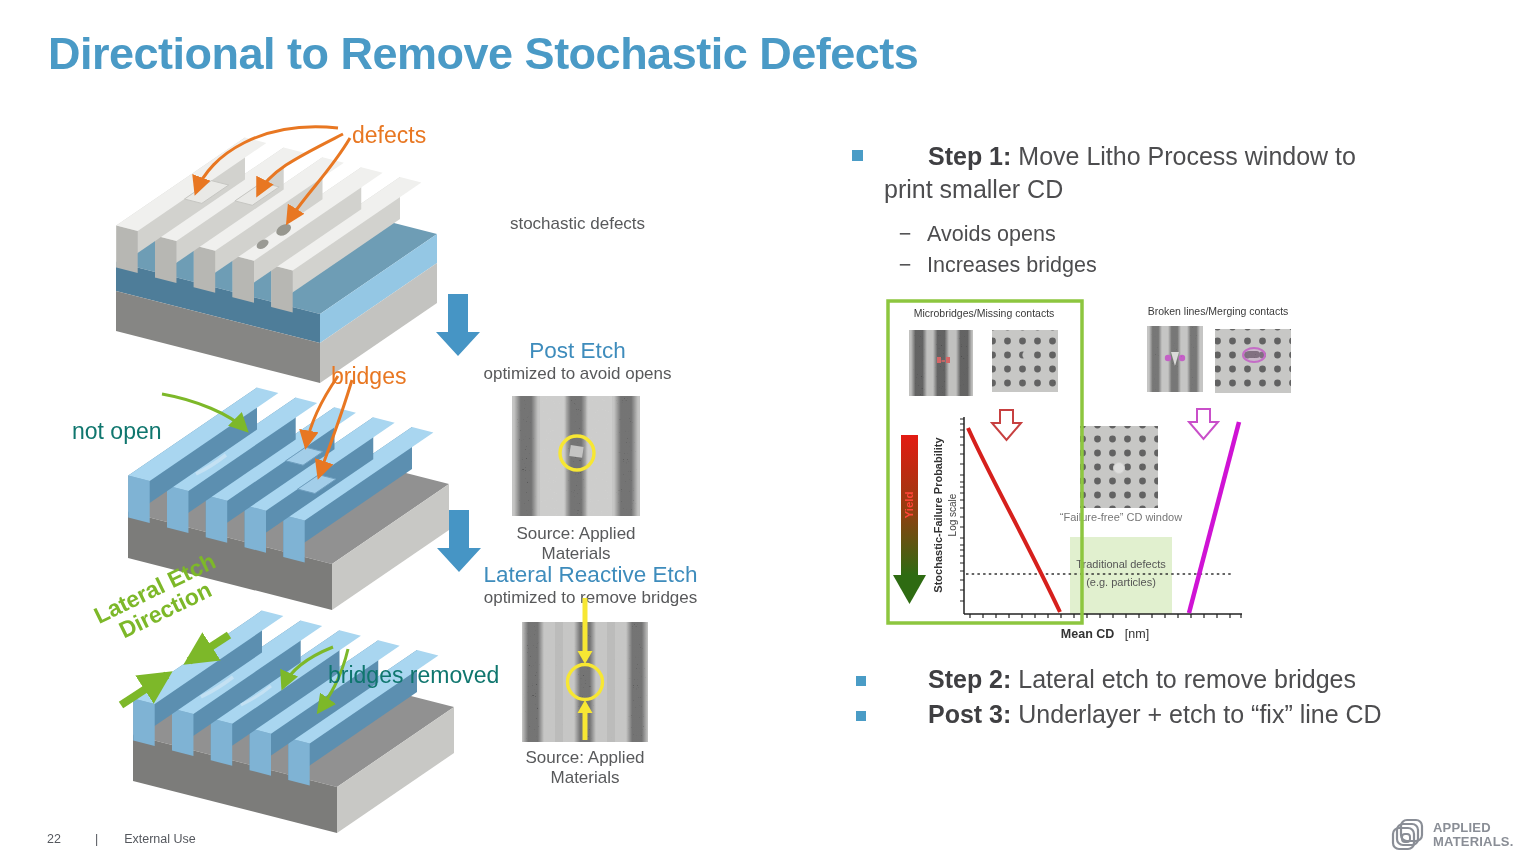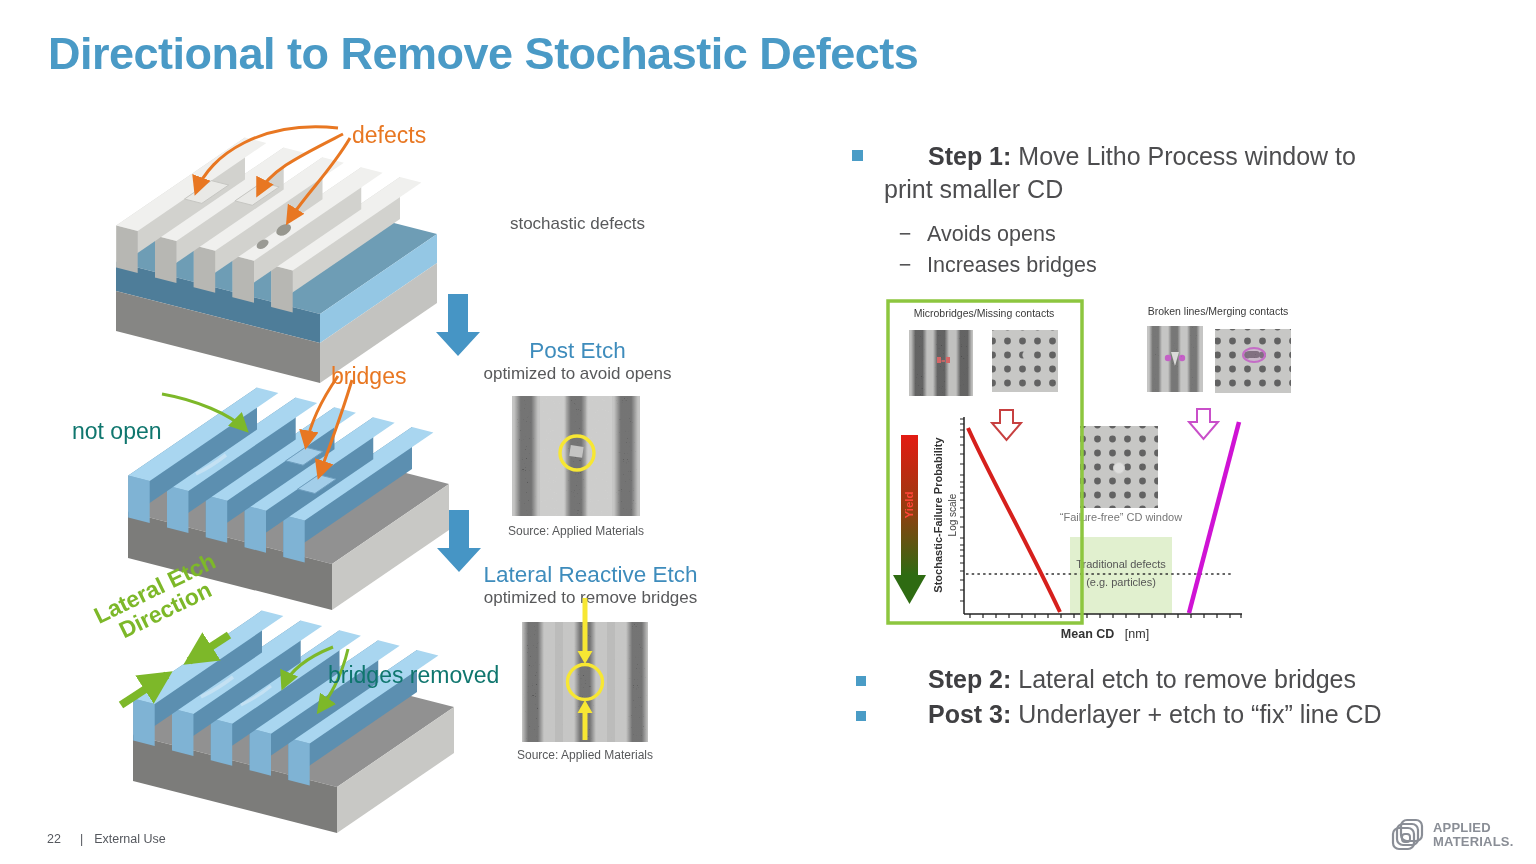--- a/index.html
+++ b/index.html
@@ -12,33 +12,33 @@
   .title{
     left:48px;top:28px;font-size:45px;font-weight:bold;color:#4a9ac6;
     letter-spacing:-0.5px;white-space:nowrap;
   }
   .lbl{font-size:23px;white-space:nowrap;}
   .orange{color:#e87722;}
   .green{color:#0f766e;margin-top:43px;}
   .stage{ text-align:center;line-height:1.15;}
   .stage .t1{font-size:22.5px;color:#3e8cbc;}
   .stage .t2{font-size:17px;color:#58595b;}
-  .caption{font-size:12px;color:#58595b;text-align:center;width:180px;}
+  .caption{font-size:17px;color:#58595b;text-align:center;width:180px;}
   .rot-label{
     transform:rotate(-26deg);transform-origin:center;
     font-size:23px;font-weight:600;color:#7db829;text-align:center;line-height:1.05;
   }
   
   .bullet-sq{width:11px;height:11px;background:#4a9cc6;}
   .step-text{font-size:25px;color:#4d4d4f;line-height:1.32;}
   .step-text b{color:#3f3f42;margin-left:44px;}
   .subitem{display:flex;gap:14px;font-size:21.5px;color:#4d4d4f;line-height:1.42;}
   .subitem .dash{width:16px;text-align:center;}
   
-  .footer{left:47px;top:832px;display:flex;gap:11px;font-size:12.5px;color:#55585e;}
+  .footer{left:47px;top:832px;display:flex;gap:26px;font-size:12.5px;color:#55585e;}
   .logo{left:1390px;top:817px;display:flex;align-items:center;gap:7px;color:#8a8e96;}
   .logo .words{font-size:13px;font-weight:bold;line-height:1.05;letter-spacing:0.2px;}
 </style>
 </head>
 <body>
 
 <div class="slide">
 
   <svg width="0" height="0" style="position:absolute" aria-hidden="true">
     <defs>

